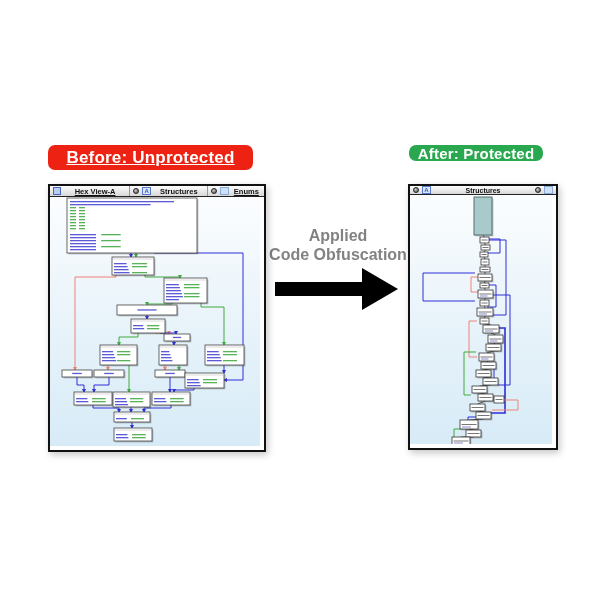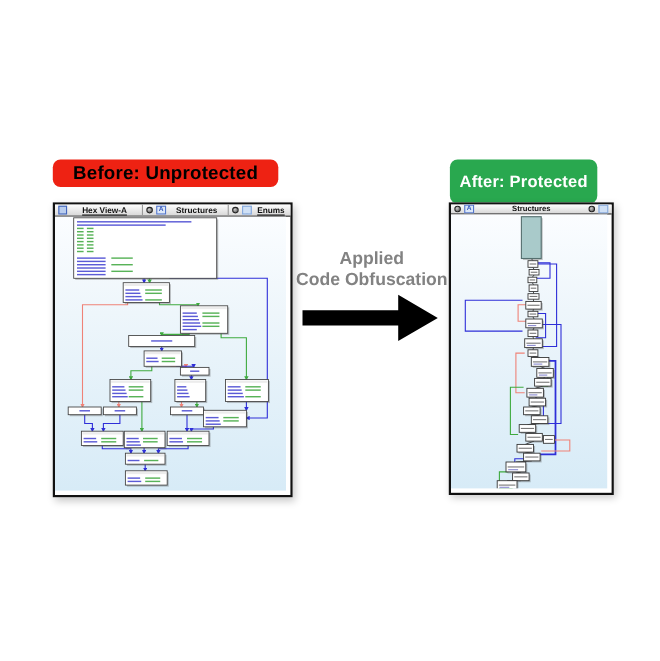--- a/index.html
+++ b/index.html
@@ -4,21 +4,21 @@
 <style>
   html,body{margin:0;padding:0;}
   body{width:600px;height:601px;position:relative;background:#ffffff;
        font-family:"Liberation Sans",sans-serif;overflow:hidden;}
 
   
   .banner{position:absolute;border-radius:7px;color:#fff;font-weight:bold;
           display:flex;align-items:center;justify-content:center;
           letter-spacing:.2px;}
   #banner-before{left:48px;top:145px;width:205px;height:25px;font-size:17px;}
-  #banner-after{left:409px;top:145px;width:134px;height:40px;font-size:15px;}
+  #banner-after{left:409px;top:145px;width:134px;height:16px;font-size:15px;}
 
   
   #caption{position:absolute;left:268px;top:226px;width:140px;text-align:center;
            font-weight:bold;font-size:16px;line-height:19px;}
   #arrow-svg{position:absolute;left:272px;top:260px;}
 
   
   .window{position:absolute;border:2px solid #111;background:#fff;
           box-shadow:2px 3px 7px rgba(0,0,0,.22);}
   #win-before{left:48px;top:184px;width:214px;height:264px;}
@@ -52,21 +52,21 @@
 
   
   .graph{position:relative;overflow:hidden;}
   #graph-before{width:210px;height:249px;}
   #graph-after{width:142px;height:249px;}
   .graph svg{display:block;}
 </style>
 </head>
 <body>
 
-<div class="banner" id="banner-before" style="background: rgb(238, 34, 19); color: #000000;">
+<div class="banner" id="banner-before" style="background: rgb(238, 34, 19); color: #ffffff; text-decoration: underline;">
   <span>Before: Unprotected</span>
 </div>
 <div class="banner" id="banner-after" style="background: rgb(41, 168, 79); color: rgb(255, 255, 255);">
   <span>After: Protected</span>
 </div>
 
 <div id="caption" style="color: rgb(130, 130, 130);">
   <div>Applied</div>
   <div>Code Obfuscation</div>
 </div>

